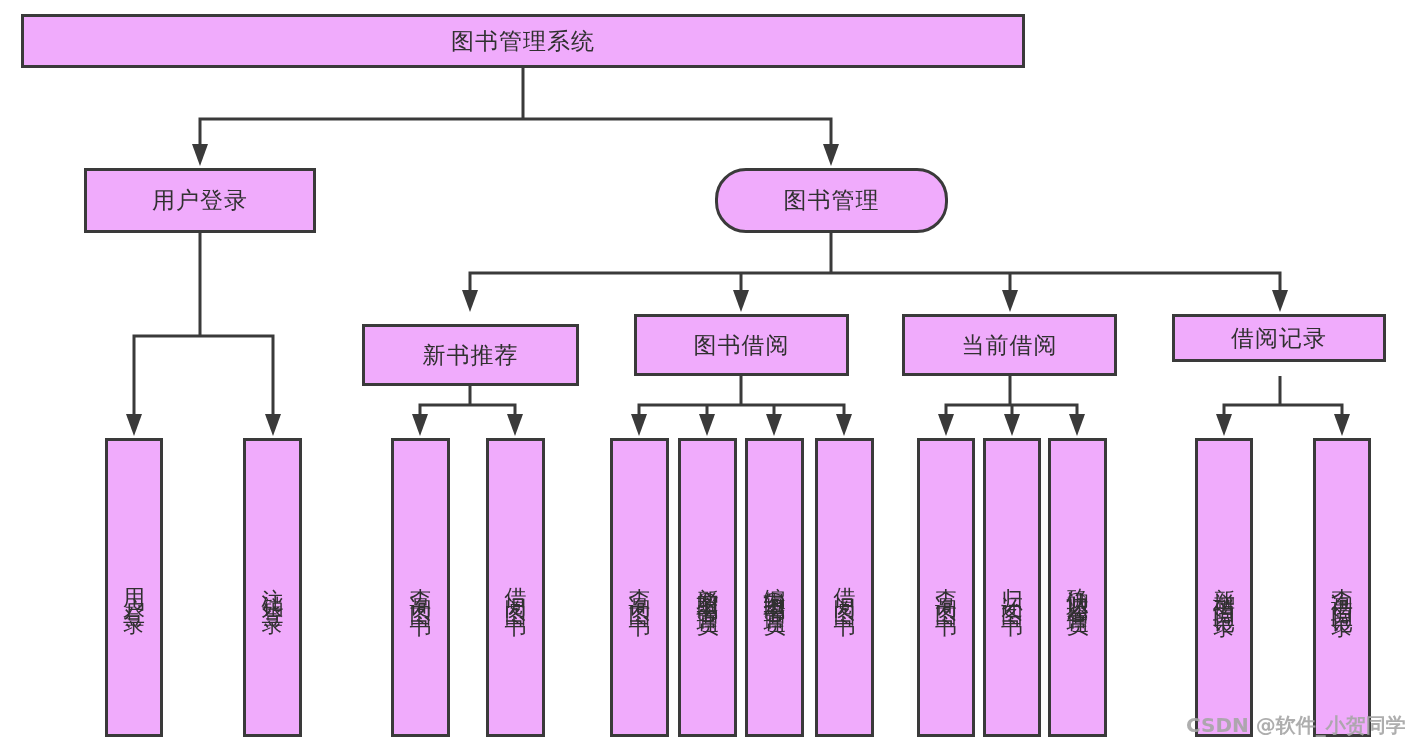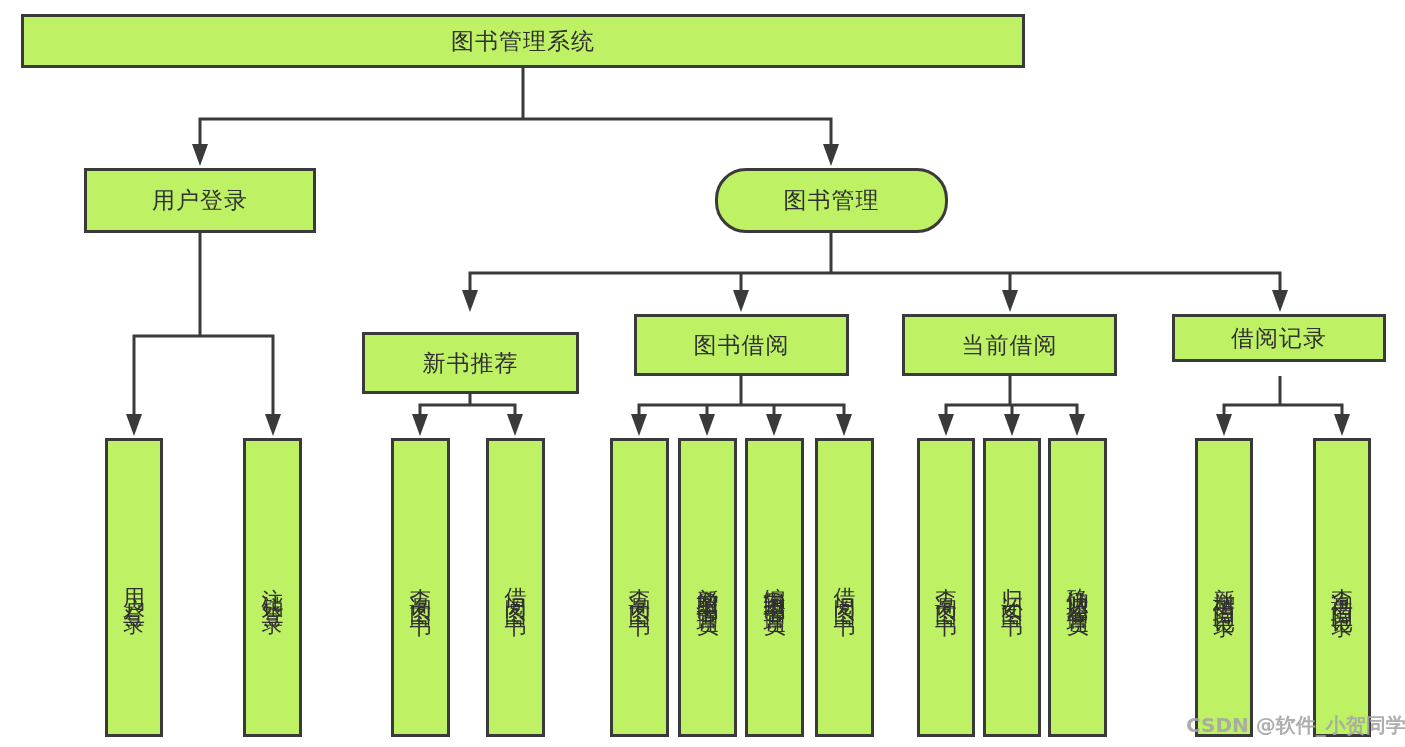--- a/index.html
+++ b/index.html
@@ -8,21 +8,21 @@
     width:1405px;height:747px;
     background:#ffffff;
     font-family:"DejaVu Sans","Liberation Sans",sans-serif;
     overflow:hidden;
   }
   .connectors{position:absolute;left:0;top:0;width:1405px;height:747px;}
   .node{
     position:absolute;
     box-sizing:border-box;
     border:3px solid #3a3a3a;
-    background:#bef264;
+    background:#f0abfc;
     color:#303030;
     display:flex;
     align-items:center;
     justify-content:center;
     text-align:center;
   }
   .hbox{font-size:23px;letter-spacing:1px;}
   .vbox{
     font-size:22px;
     writing-mode:vertical-rl;
@@ -102,21 +102,21 @@
       <polygon points="1216,414 1232,414 1224,436"></polygon>
       <polygon points="1334,414 1350,414 1342,436"></polygon>
     </g>
   </svg>
 
   <div class="node hbox" style="left:21px;top:14px;width:1004px;height:54px;">图书管理系统</div>
 
   <div class="node hbox" style="left:84px;top:168px;width:232px;height:65px;">用户登录</div>
   <div class="node hbox" style="left:715px;top:168px;width:233px;height:65px;border-radius:31px;">图书管理</div>
 
-  <div class="node hbox" style="left:362px;top:332px;width:217px;height:62px;">新书推荐</div>
+  <div class="node hbox" style="left:362px;top:324px;width:217px;height:62px;">新书推荐</div>
   <div class="node hbox" style="left:634px;top:314px;width:215px;height:62px;font-family:Liberation Serif, serif;">图书借阅</div>
   <div class="node hbox" style="left:902px;top:314px;width:215px;height:62px;">当前借阅</div>
   <div class="node hbox" style="left:1172px;top:314px;width:214px;height:48px;">借阅记录</div>
 
   <div class="node vbox sp-short" style="left:105px;top:438px;width:58px;height:299px;">用户登录</div>
   <div class="node vbox sp-short" style="left:243px;top:438px;width:59px;height:299px;">注销登录</div>
 
   <div class="node vbox sp-short" style="left:391px;top:438px;width:59px;height:299px;">查询图书</div>
   <div class="node vbox sp-short" style="left:486px;top:438px;width:59px;height:299px;">借阅图书</div>
 

